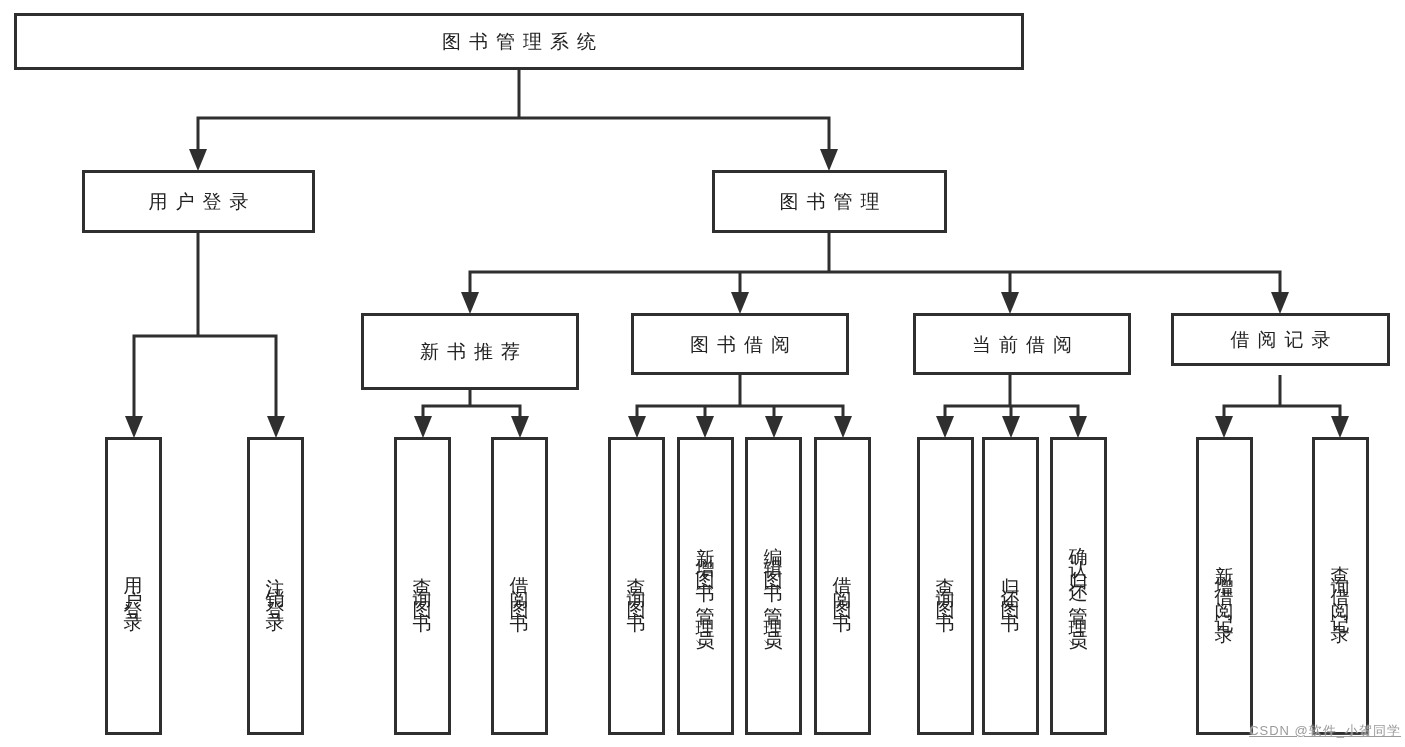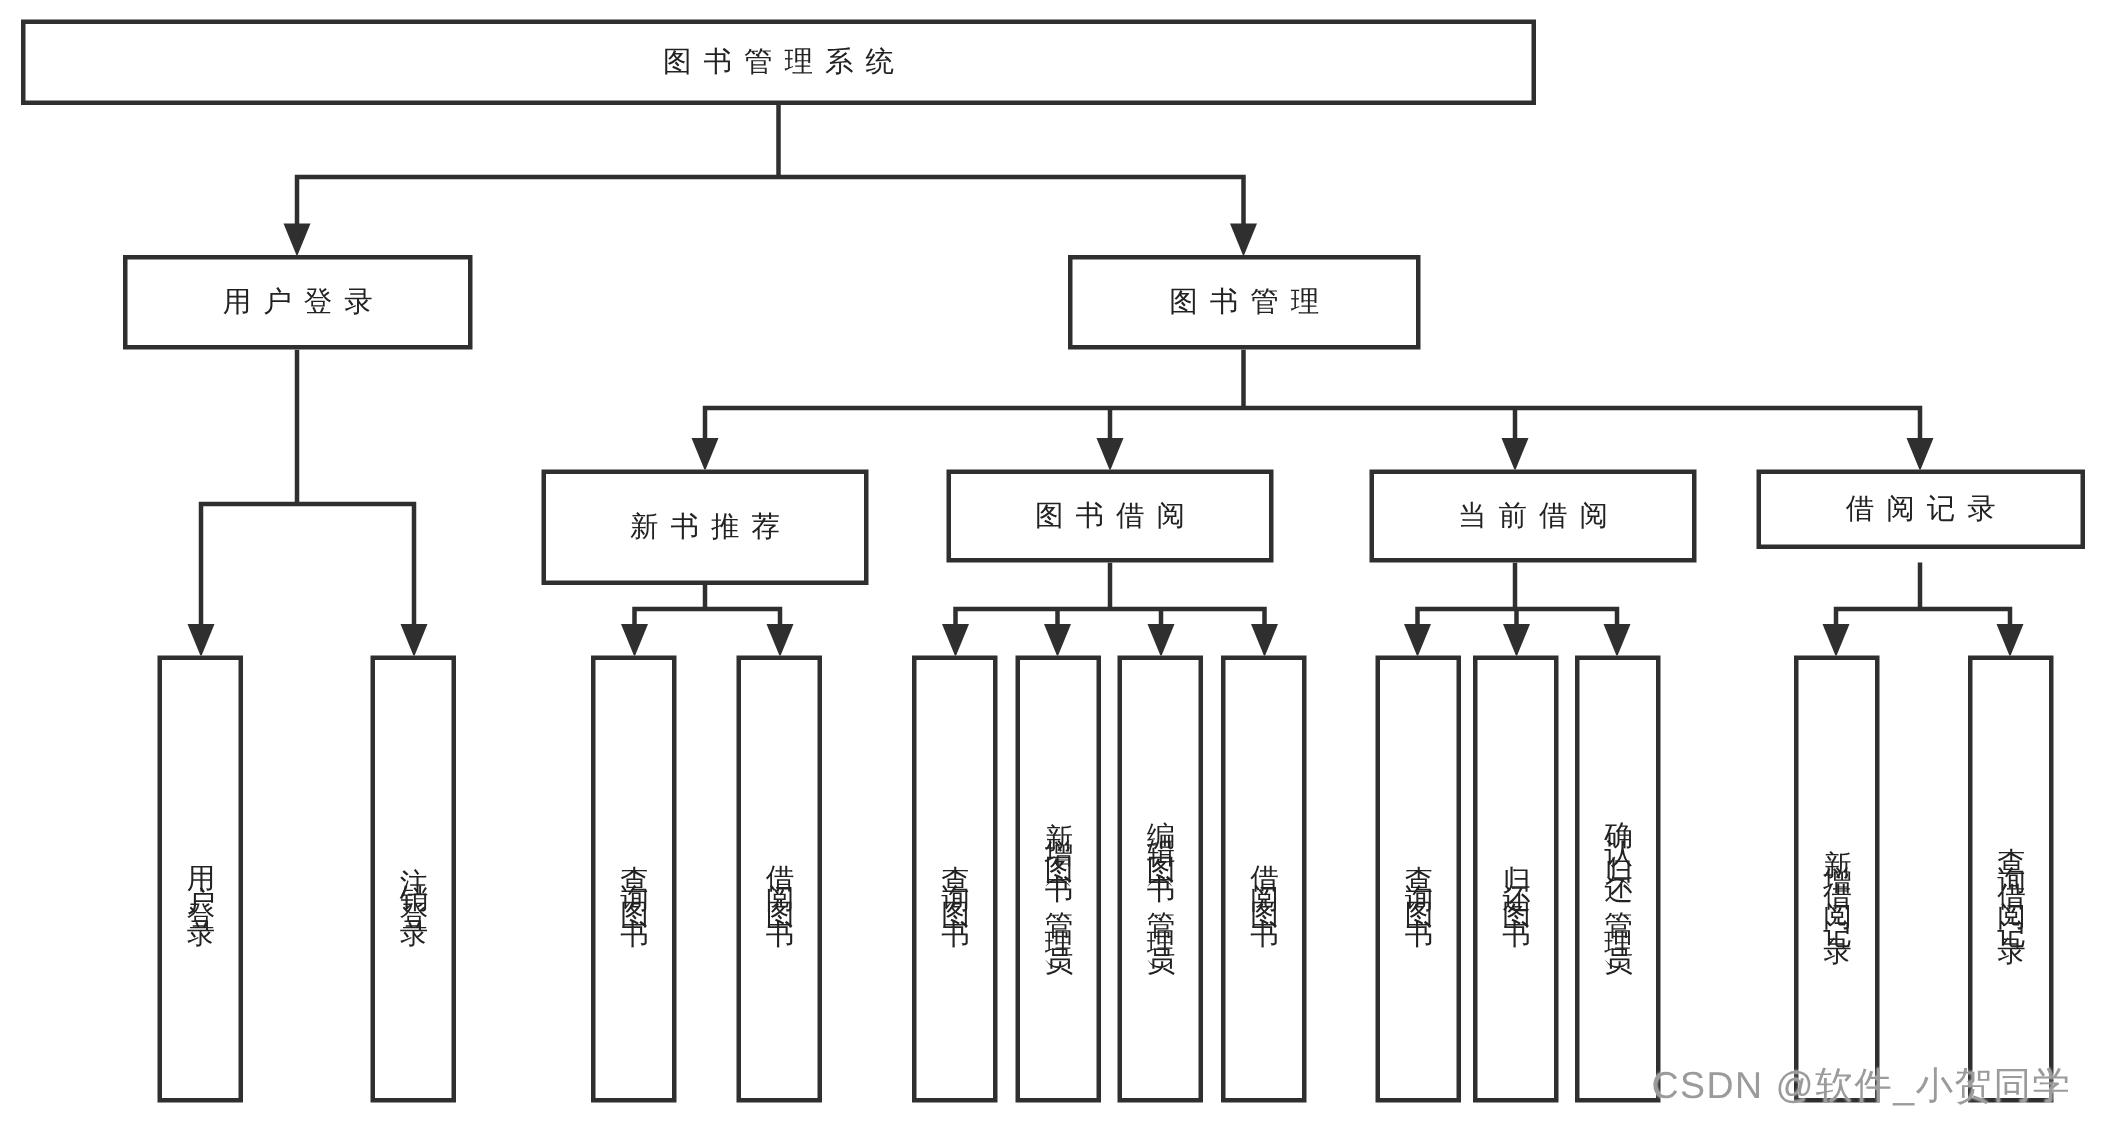--- a/index.html
+++ b/index.html
@@ -30,27 +30,28 @@
   .vlabel{
     writing-mode:vertical-rl;
     text-orientation:mixed;
     font-size:19px;
     letter-spacing:12px;
     line-height:1;
     white-space:nowrap;
   }
   .watermark{
     position:absolute;
-    right:24px;bottom:7px;
-    font-size:25px;
+    right:4px;bottom:7px;
+    font-size:13px;
     color:#9b9b9b;
     letter-spacing:1px;
     text-shadow:0 0 2px #ffffff;
     z-index:2;
     white-space:nowrap;
+    text-decoration:underline;
   }
 </style>
 </head>
 <body>
 
 <div class="canvas">
 
   <svg class="connectors" width="1405" height="747" viewBox="0 0 1405 747">
     <g stroke="#2f2f2f" stroke-width="3" fill="none">
 

